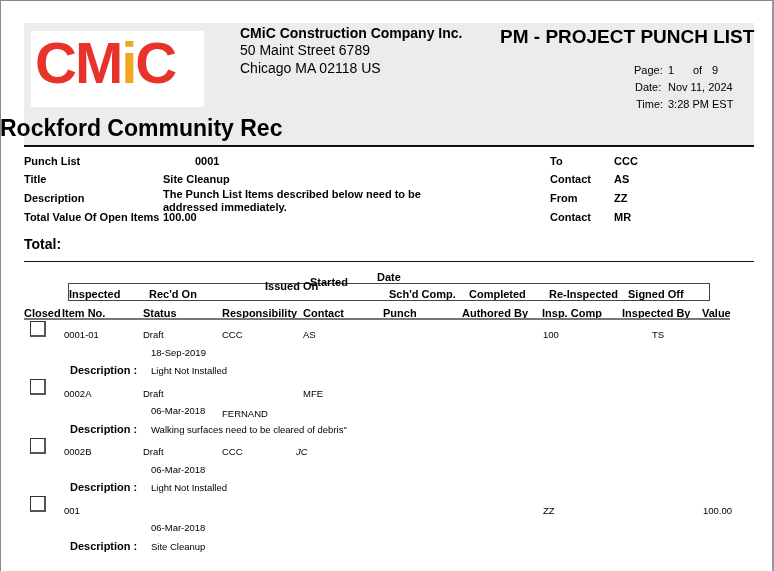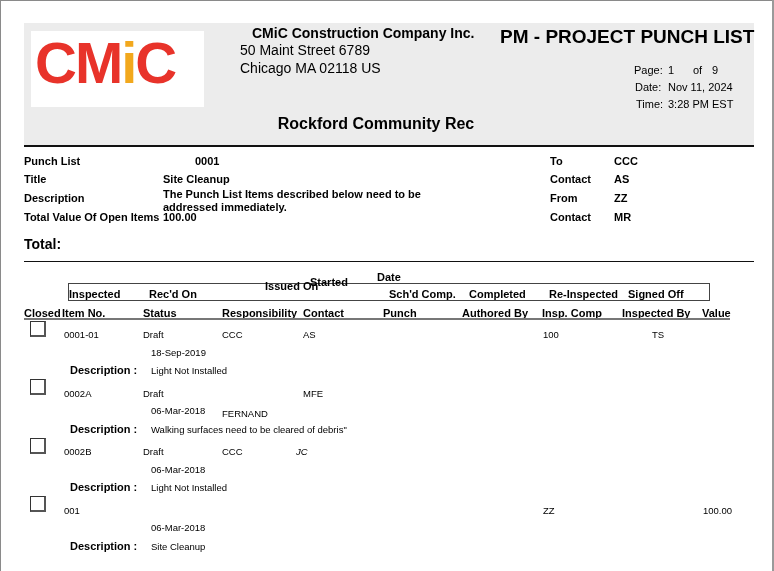--- a/index.html
+++ b/index.html
@@ -14,26 +14,26 @@
     position: absolute; left: 24px; top: 23px; width: 730px; height: 122px; background: #ececec;
   }
   .logo {
     position: absolute; left: 31px; top: 31px; width: 173px; height: 76px; background: #ffffff;
   }
   .logo-text {
     position: absolute; left: 4px; top: 2px; font-size: 58px; font-weight: bold; color: #e8332a;
     letter-spacing: -2px; line-height: 60px; font-family: "Liberation Sans", sans-serif;
   }
   .logo-i-accent { color: #f2a81d; }
-  .company-name { position: absolute; left: 240px; top: 25px; font-size: 14px; font-weight: bold; margin-left: 12px; }
+  .company-name { position: absolute; left: 240px; top: 25px; font-size: 14px; font-weight: bold; }
   .company-addr1 { position: absolute; left: 240px; top: 42px; font-size: 14px; }
   .company-addr2 { position: absolute; left: 240px; top: 60px; font-size: 14px; }
   .report-title { position: absolute; left: 500px; top: 26px; font-size: 19px; font-weight: bold; }
   .meta { position: absolute; font-size: 11px; }
-  .project-title { position: absolute; left: 0; top: 115px; width: 752px; text-align: center; font-size: 16px; font-weight: bold; }
+  .project-title { position: absolute; left: 0; top: 115px; width: 752px; text-align: left; font-size: 23px; font-weight: bold; }
   .rule-thick { position: absolute; left: 24px; top: 145px; width: 730px; height: 2px; background: #111; }
   .lbl { position: absolute; font-size: 11px; font-weight: bold; }
   .detail-heading { position: absolute; left: 24px; top: 236px; font-size: 14px; font-weight: bold; }
   .rule-detail { position: absolute; left: 24px; top: 261px; width: 730px; height: 1px; background: #111; }
   .date-box {
     position: absolute; left: 68px; top: 283px; width: 640px; height: 16px;
     border-left: 1px solid #444; border-top: 1px solid #444; border-right: 1px solid #444; border-bottom: 1px solid #444;
   }
   .colh { position: absolute; font-size: 11px; font-weight: bold; }
   .rule-colh { position: absolute; left: 24px; top: 318px; width: 706px; height: 2px; background: #777; }

